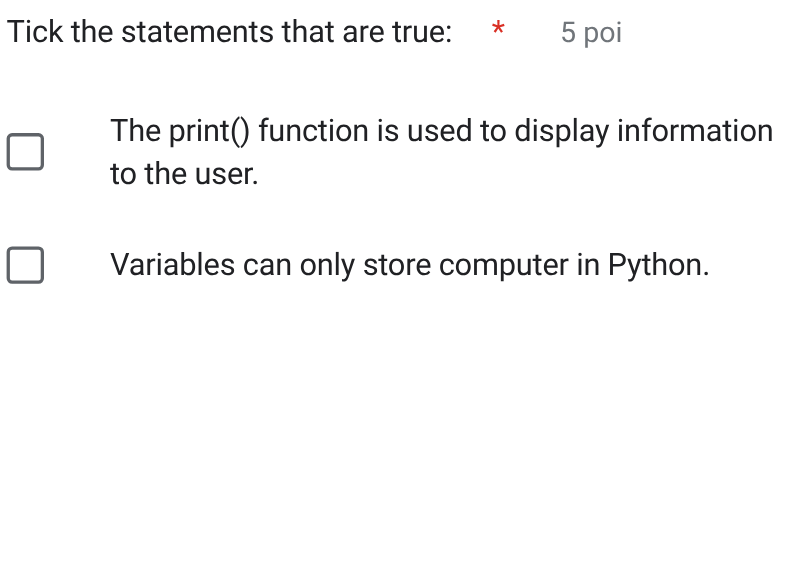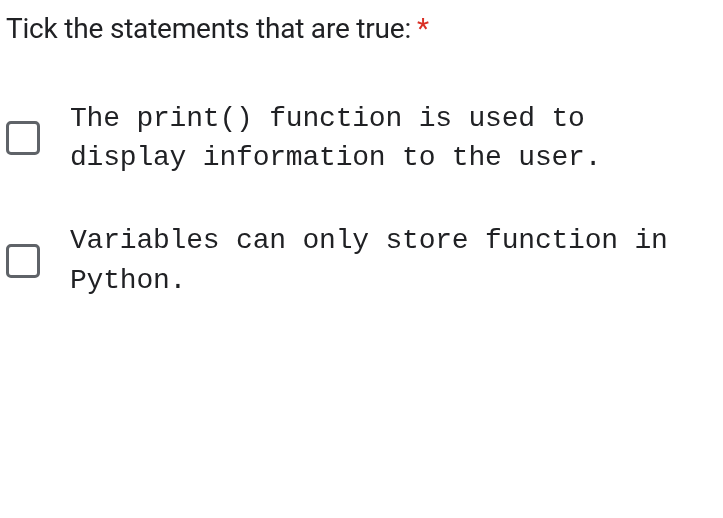--- a/index.html
+++ b/index.html
@@ -1,18 +1,19 @@
 <!DOCTYPE html>
 <html><head>
   <meta charset="utf-8">
   <style>
     * {
       margin: 0;
       padding: 0;
       box-sizing: border-box;
+      gap: 30px;
     }
     body {
       font-family: 'Roboto', 'Helvetica Neue', Arial, sans-serif;
       background: #ffffff;
       width: 723px;
       height: 518px;
       overflow: hidden;
       padding: 12px 0 0 0;
     }
     .question-header {
@@ -55,33 +56,33 @@
       flex-shrink: 0;
       margin-right: 30px;
       cursor: pointer;
     }
     .option-label {
       font-size: 28px;
       color: #202124;
       line-height: 1.4;
       font-weight: 400;
       letter-spacing: -0.2px;
-      font-family: Liberation Mono, monospace;
     }
   </style>
 </head>
 <body>
 
 <div class="question-header">
   <span class="question-title">Tick the statements that are true:</span>
   <span class="required-asterisk">*</span>
+  <span class="points">5 poi</span>
 </div>
 
 <div class="options">
   <div class="option-row">
     <div class="checkbox"></div>
     <div class="option-label">The print() function is used to display information to the user.</div>
   </div>
   <div class="option-row">
     <div class="checkbox"></div>
-    <div class="option-label">Variables can only store function in Python.</div>
+    <div class="option-label">Variables can only store computer in Python.</div>
   </div>
 </div>
 
 </body></html>

